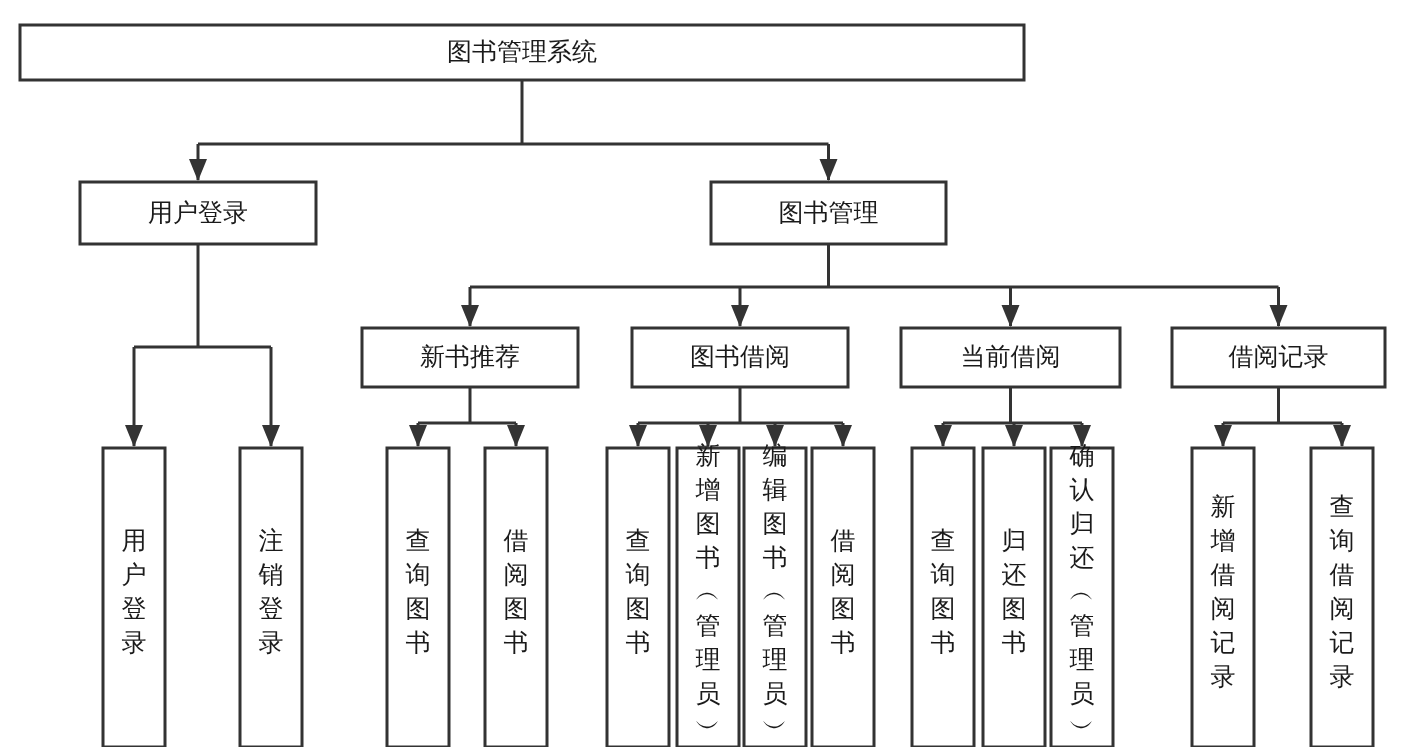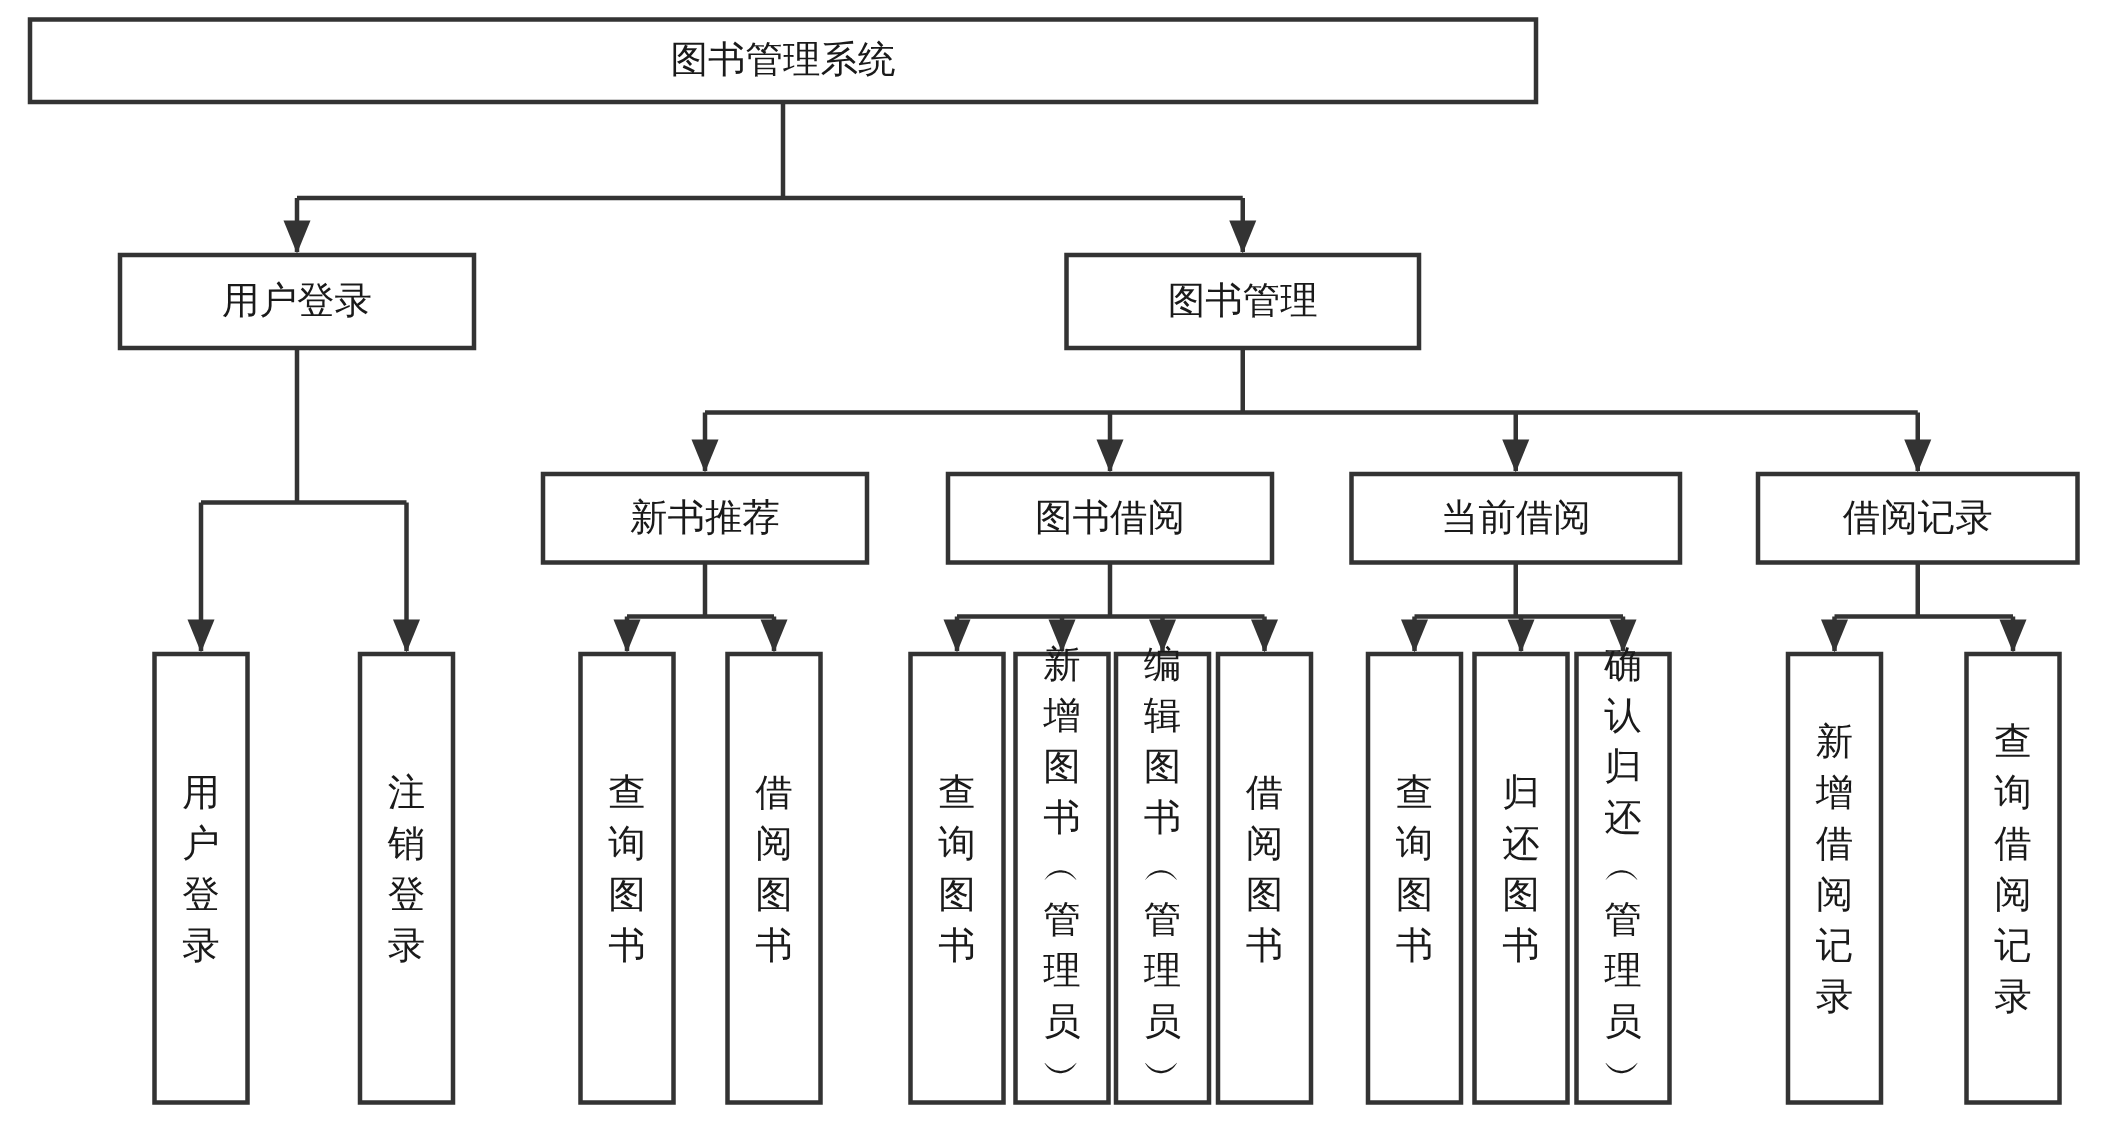--- a/index.html
+++ b/index.html
@@ -11,20 +11,21 @@
     width: 1405px;
     height: 747px;
     font-family: "Liberation Sans", "DejaVu Sans", sans-serif;
     overflow: hidden;
     position: relative;
   }
   #diagram-root {
     position: relative;
     width: 1405px;
     height: 531px;
+    margin-top: 12px;
   }
   svg.diagram {
     position: absolute;
     top: 0;
     left: 0;
     width: 1405px;
     height: 747px;
   }
   .node-rect {
     fill: #ffffff;

